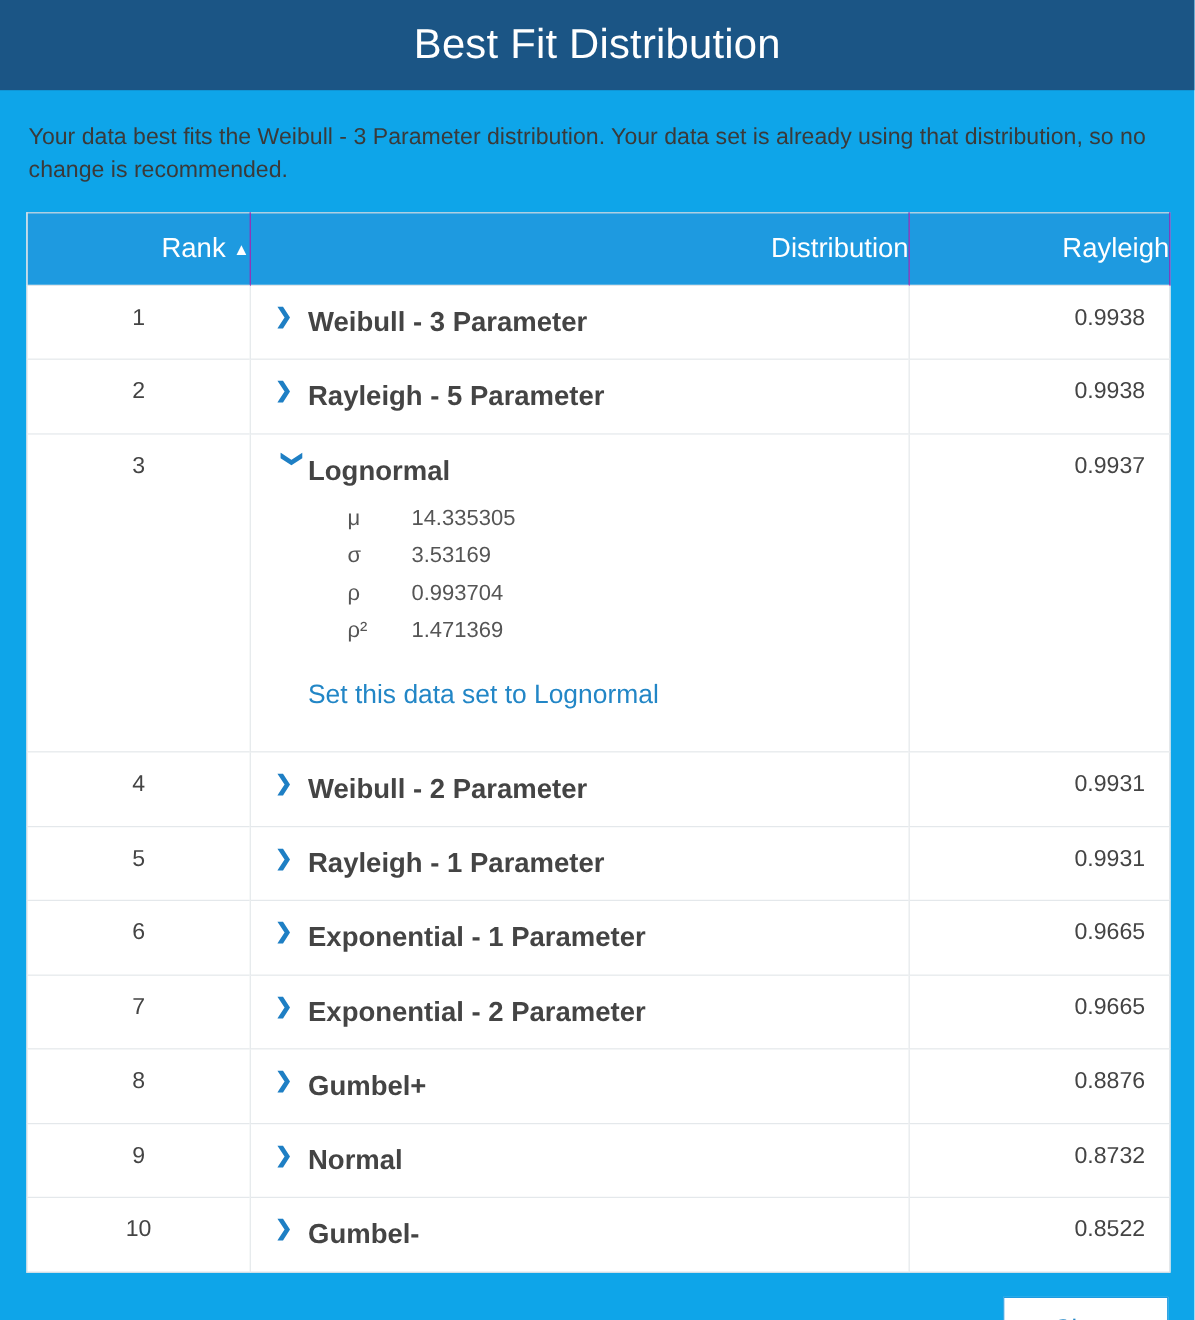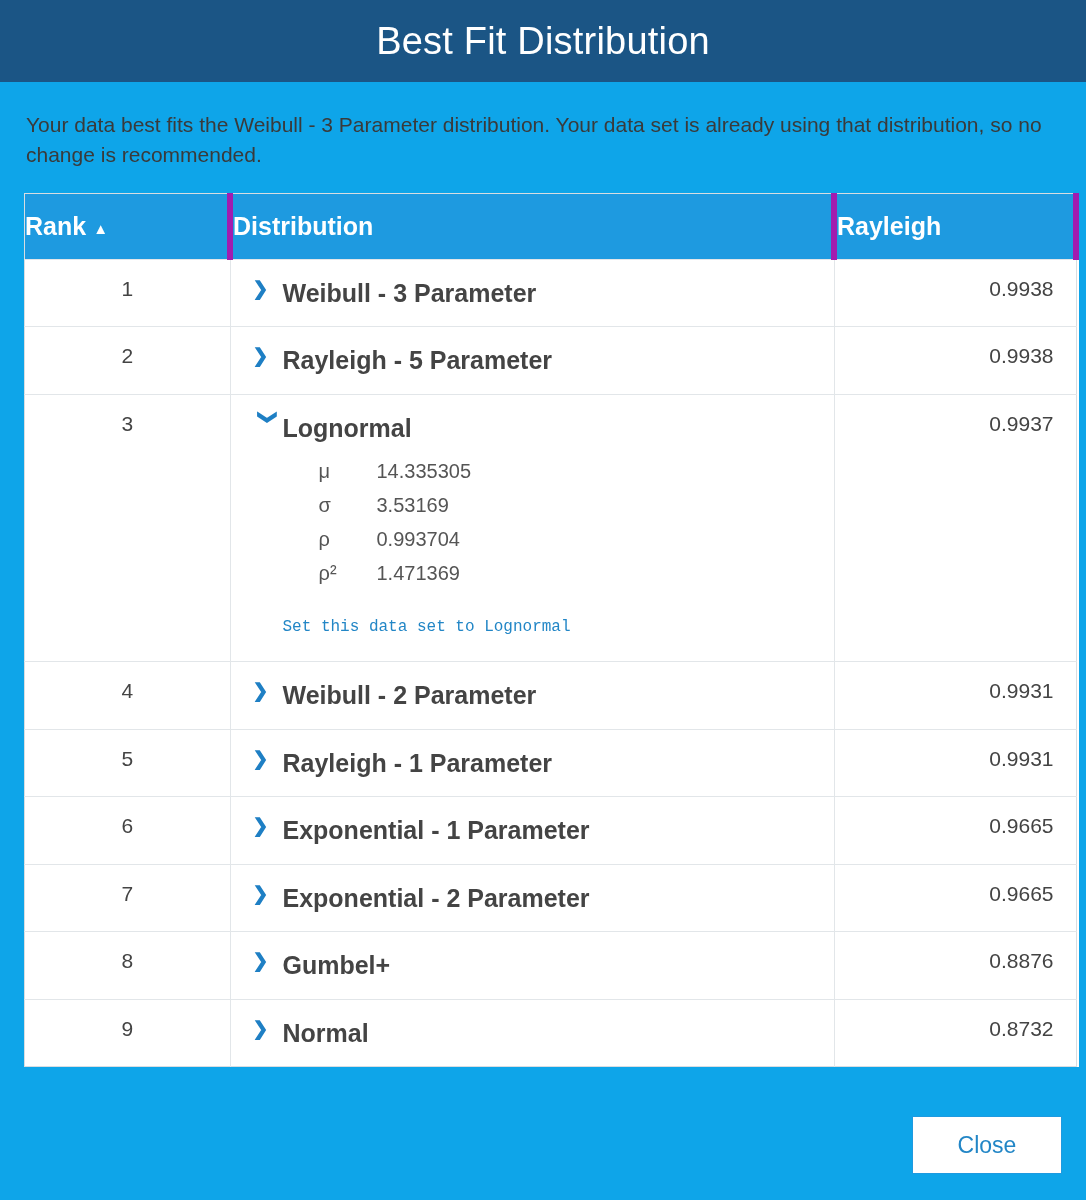--- a/index.html
+++ b/index.html
@@ -51,24 +51,24 @@
     width: 1038px;
     border-collapse: collapse;
     background: #ffffff;
     border: 1px solid #d8dde1;
     table-layout: fixed;
   }
   .fit-table th {
     background: #1e9ae0;
     color: #ffffff;
     font-size: 25px;
-    font-weight: bold;
+    font-weight: normal;
     padding: 18px 0;
-    border-right: 6px solid #a21caf;
-    text-align: left;
+    border-right: 1px solid #a21caf;
+    text-align: right;
     vertical-align: middle;
   }
   .fit-table th.col-rank { width: 202px; }
   .fit-table th.col-dist { width: 598px; }
   .fit-table th.col-res  { width: 236px; }
   .sort-caret {
     display: inline-block;
     font-size: 15px;
     margin-left: 7px;
     vertical-align: middle;
@@ -127,26 +127,25 @@
   }
   .param-sym {
     width: 58px;
     flex: 0 0 58px;
   }
   .param-val {
     text-align: right;
   }
   .set-link {
     display: inline-block;
-    margin: 22px 0 8px 30px;
+    margin: 22px 0 20px 30px;
     color: #2286c6;
-    font-size: 16px;
+    font-size: 24px;
     text-decoration: none;
     cursor: pointer;
-    font-family: Liberation Mono, monospace;
   }
   .dialog-footer {
     flex: 0 0 auto;
     padding: 22px 24px 26px 24px;
     display: flex;
     justify-content: flex-end;
     box-sizing: border-box;
   }
   .close-button {
     width: 150px;
@@ -300,20 +299,30 @@
           <td class="cell-rank">9</td>
           <td class="cell-dist">
             <div class="dist-line">
               <span class="chev">❯</span>
               <span class="dist-name">Normal</span>
             </div>
           </td>
           <td class="cell-res">0.8732</td>
         </tr>
 
+        <tr>
+          <td class="cell-rank">10</td>
+          <td class="cell-dist">
+            <div class="dist-line">
+              <span class="chev">❯</span>
+              <span class="dist-name">Gumbel-</span>
+            </div>
+          </td>
+          <td class="cell-res">0.8522</td>
+        </tr>
 
       </tbody>
     </table>
   </div>
 
   <div class="dialog-footer">
     <button class="close-button">Close</button>
   </div>
 
 </div>

